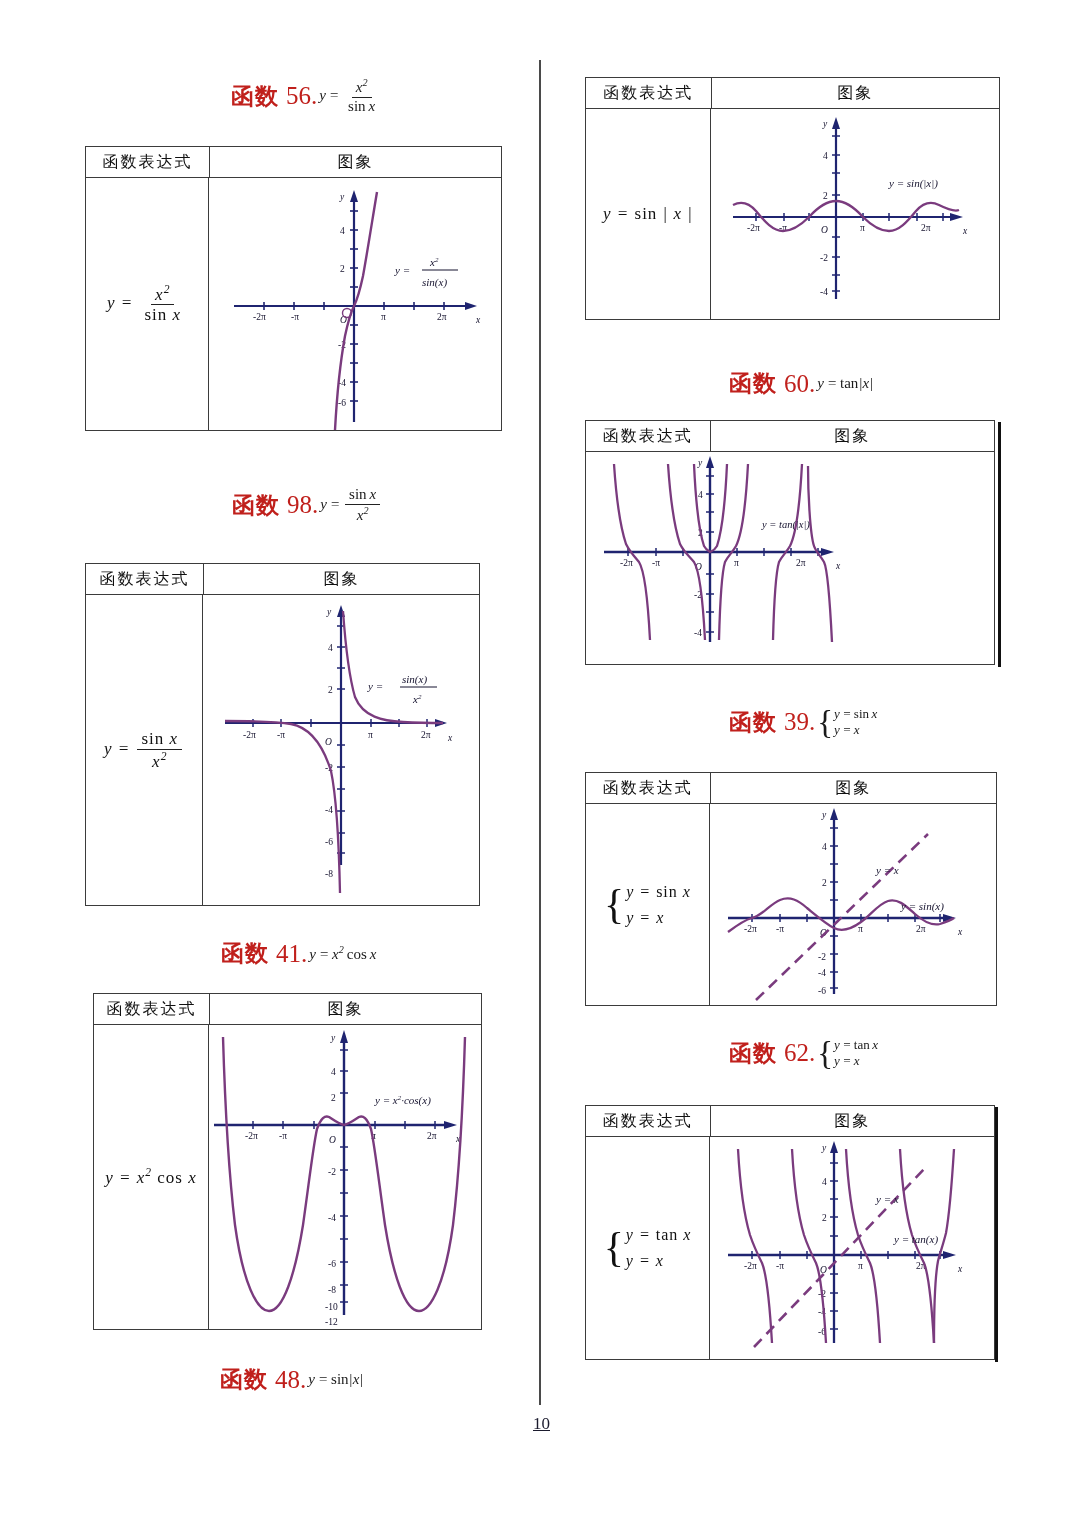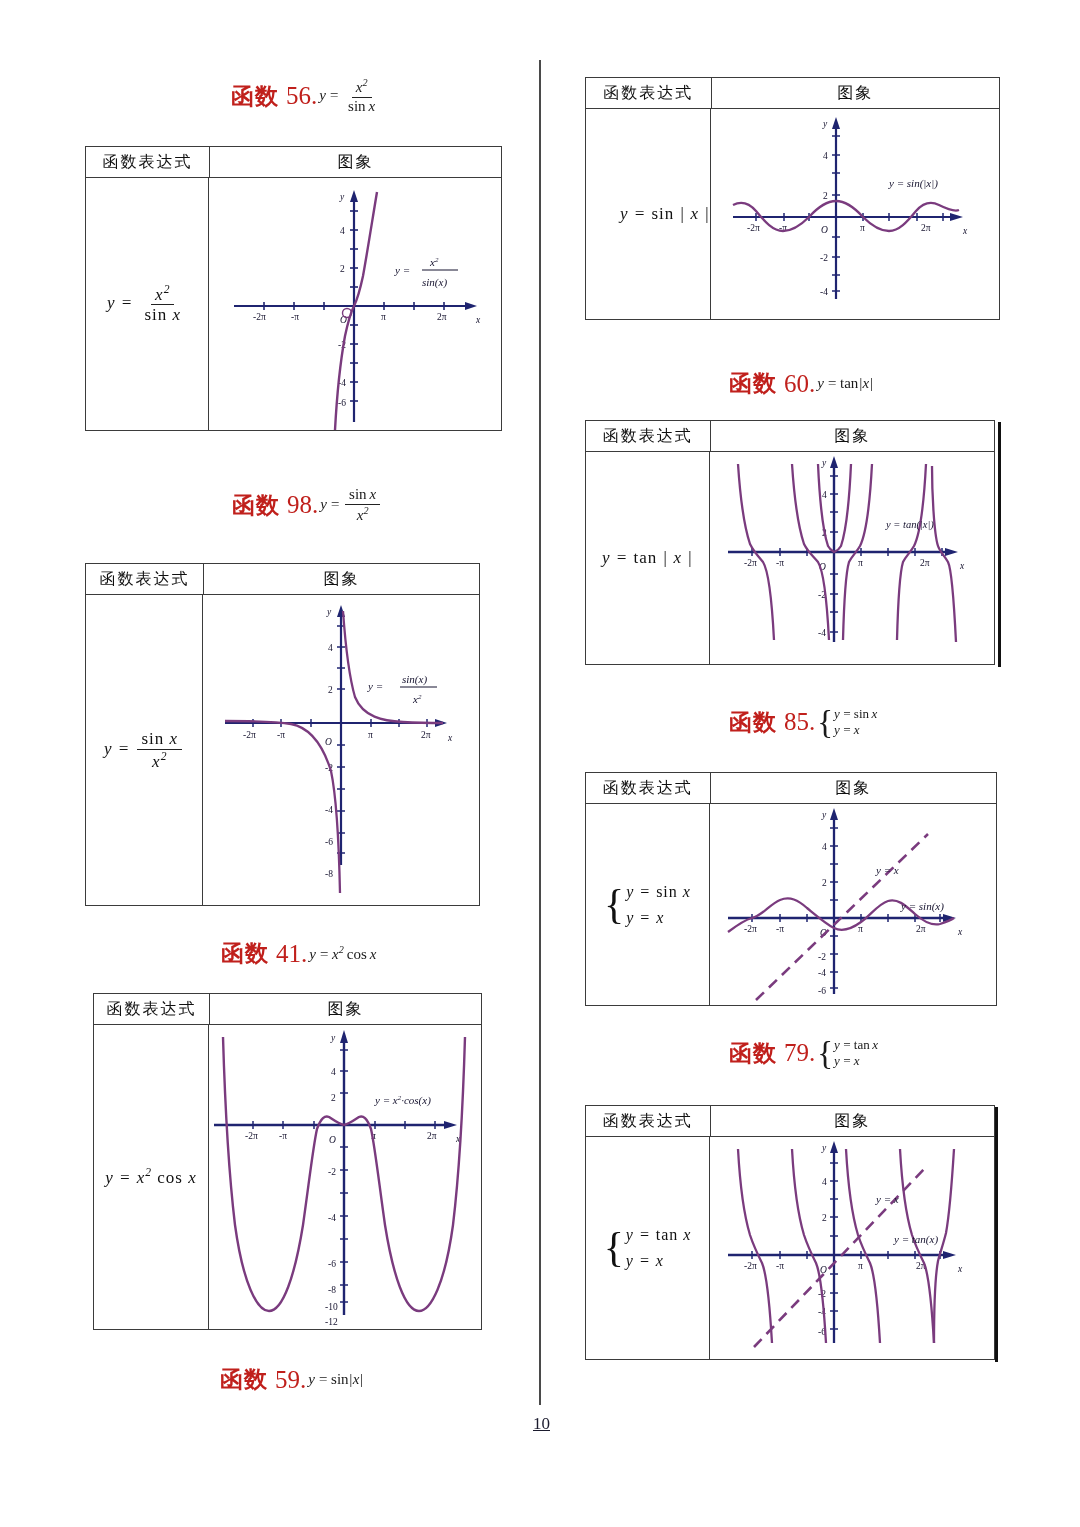--- a/index.html
+++ b/index.html
@@ -335,31 +335,31 @@
           <g fill="#15122e" font-family="Liberation Serif, serif" font-size="11" font-style="italic">
             <text x="166" y="79">y = x<tspan font-size="7" dy="-4">2</tspan><tspan dy="4">·cos(x)</tspan></text>
           </g>
         </svg>
       </div>
     </div>
   </div>
 
   <div class="fn-heading" style="left:220px;top:1364px;">
     <span class="cn">函数</span>
-    <span class="num">59.</span>
+    <span class="num">48.</span>
     <span class="formula">y = <span class="up">sin</span>|x|</span>
   </div>
 
   <div class="tbl" style="left:585px;top:77px;width:415px;height:243px;">
     <div class="thead">
       <div class="th left" style="width:125px;">函数表达式</div>
       <div class="th" style="width:288px;">图象</div>
     </div>
     <div class="tbody" style="height:210px;">
-      <div class="cell-left" style="width:125px;height:210px;justify-content:flex-end;">
+      <div class="cell-left" style="width:125px;height:210px;">
         <span class="expr">y&nbsp;=&nbsp;<span class="op">sin</span>&nbsp;|&nbsp;x&nbsp;|</span>
       </div>
       <div class="cell-right" style="width:288px;height:210px;">
         <svg class="plot" width="288" height="210" viewBox="0 0 288 210">
           <g stroke="#1f2470" stroke-width="2.2" fill="none">
             <line x1="22" y1="108" x2="245" y2="108"></line>
             <line x1="125" y1="14" x2="125" y2="190"></line>
           </g>
           <polygon points="252,108 239,104 239,112" fill="#1f2470"></polygon>
           <polygon points="125,8 121,20 129,20" fill="#1f2470"></polygon>
@@ -405,23 +405,20 @@
     <span class="num">60.</span>
     <span class="formula">y = <span class="up">tan</span>|x|</span>
   </div>
 
   <div class="tbl" style="left:585px;top:420px;width:410px;height:245px;">
     <div class="thead">
       <div class="th left" style="width:124px;">函数表达式</div>
       <div class="th" style="width:284px;">图象</div>
     </div>
     <div class="tbody" style="height:212px;">
-      <div class="cell-left" style="width:124px;height:212px;">
-        <span class="expr">y&nbsp;=&nbsp;<span class="op">tan</span>&nbsp;|&nbsp;x&nbsp;|</span>
-      </div>
       <div class="cell-right" style="width:284px;height:212px;">
         <svg class="plot" width="284" height="212" viewBox="0 0 284 212">
           <g stroke="#1f2470" stroke-width="2.4" fill="none">
             <line x1="18" y1="100" x2="240" y2="100"></line>
             <line x1="124" y1="10" x2="124" y2="190"></line>
           </g>
           <polygon points="248,100 235,96 235,104" fill="#1f2470"></polygon>
           <polygon points="124,4 120,16 128,16" fill="#1f2470"></polygon>
           <g stroke="#1f2470" stroke-width="1.5">
             <line x1="42" y1="96" x2="42" y2="104"></line>
@@ -463,21 +460,21 @@
           </g>
           <text x="176" y="76" fill="#15122e" font-family="Liberation Serif, serif" font-size="10.5" font-style="italic">y = tan(|x|)</text>
         </svg>
       </div>
     </div>
   </div>
   <div class="edge-rule" style="left:998px;top:422px;height:245px;"></div>
 
   <div class="fn-heading" style="left:729px;top:706px;">
     <span class="cn">函数</span>
-    <span class="num">85.</span>
+    <span class="num">39.</span>
     <span class="formula">
       <span class="brace-sys">
           <span class="brace">{</span>
           <span class="rows">
             <span>y = <span class="up">sin</span> x</span>
             <span>y = x</span>
           </span>
         </span>
     </span>
   </div>
@@ -545,21 +542,21 @@
             <text x="166" y="70">y = x</text>
             <text x="191" y="106">y = sin(x)</text>
           </g>
         </svg>
       </div>
     </div>
   </div>
 
   <div class="fn-heading" style="left:729px;top:1037px;">
     <span class="cn">函数</span>
-    <span class="num">79.</span>
+    <span class="num">62.</span>
     <span class="formula">
       <span class="brace-sys">
           <span class="brace">{</span>
           <span class="rows">
             <span>y = <span class="up">tan</span> x</span>
             <span>y = x</span>
           </span>
         </span>
     </span>
   </div>

